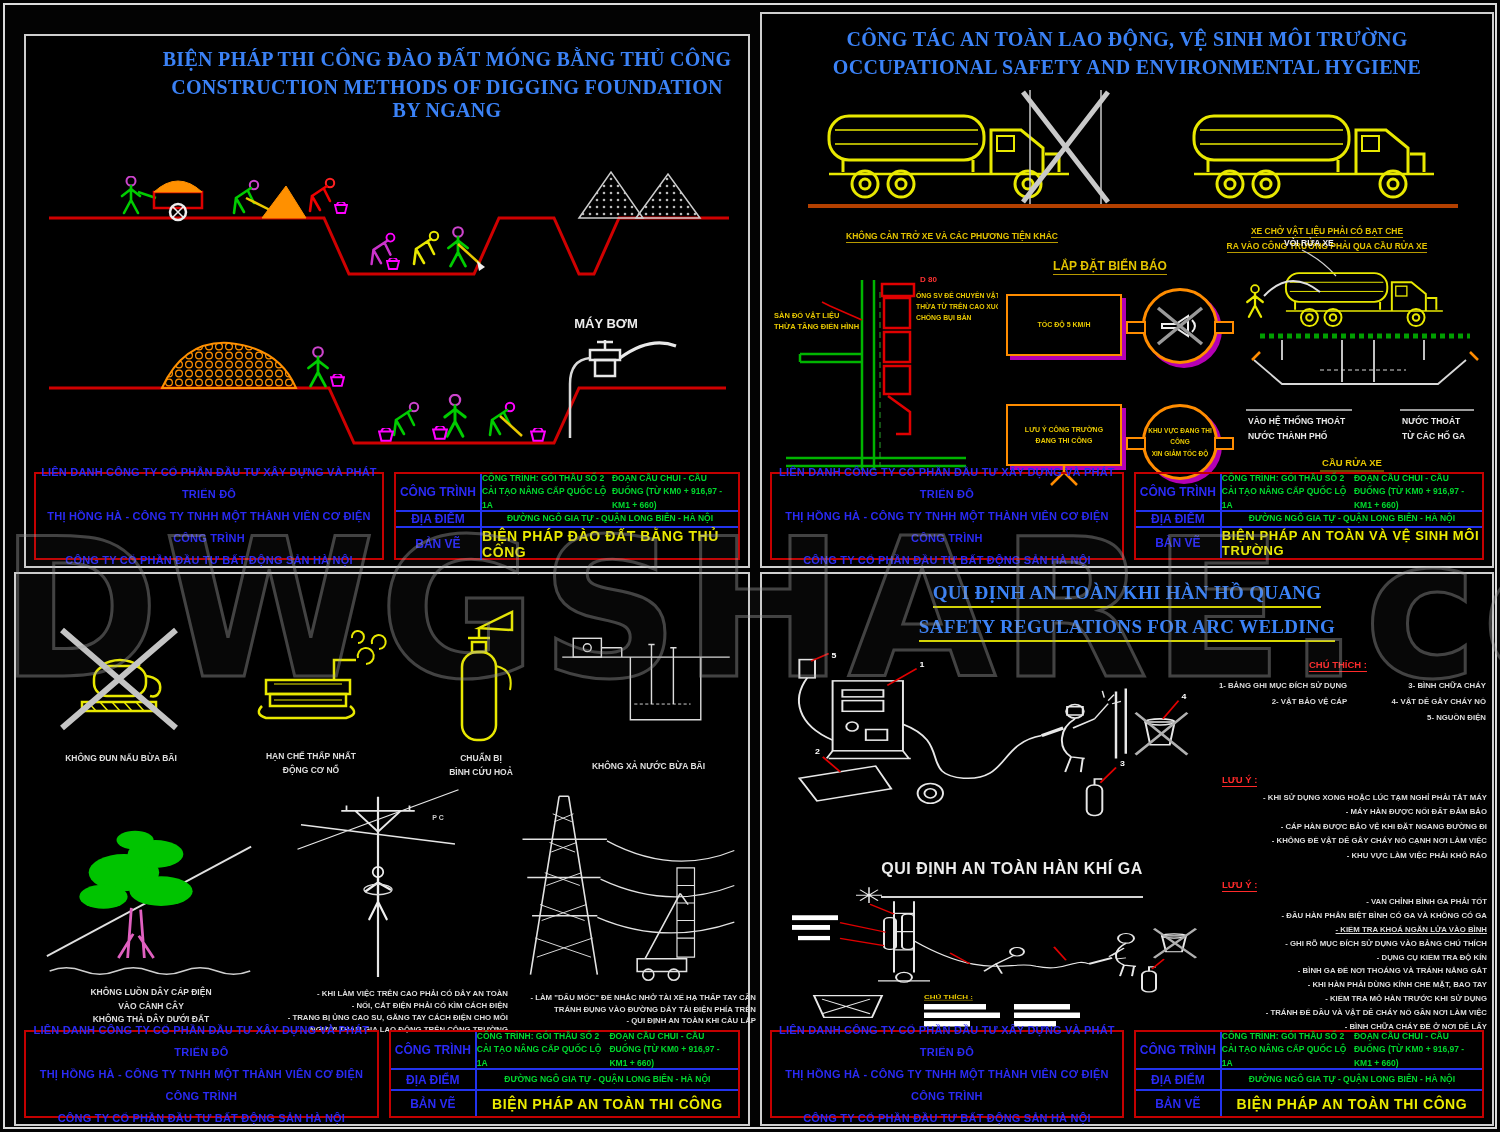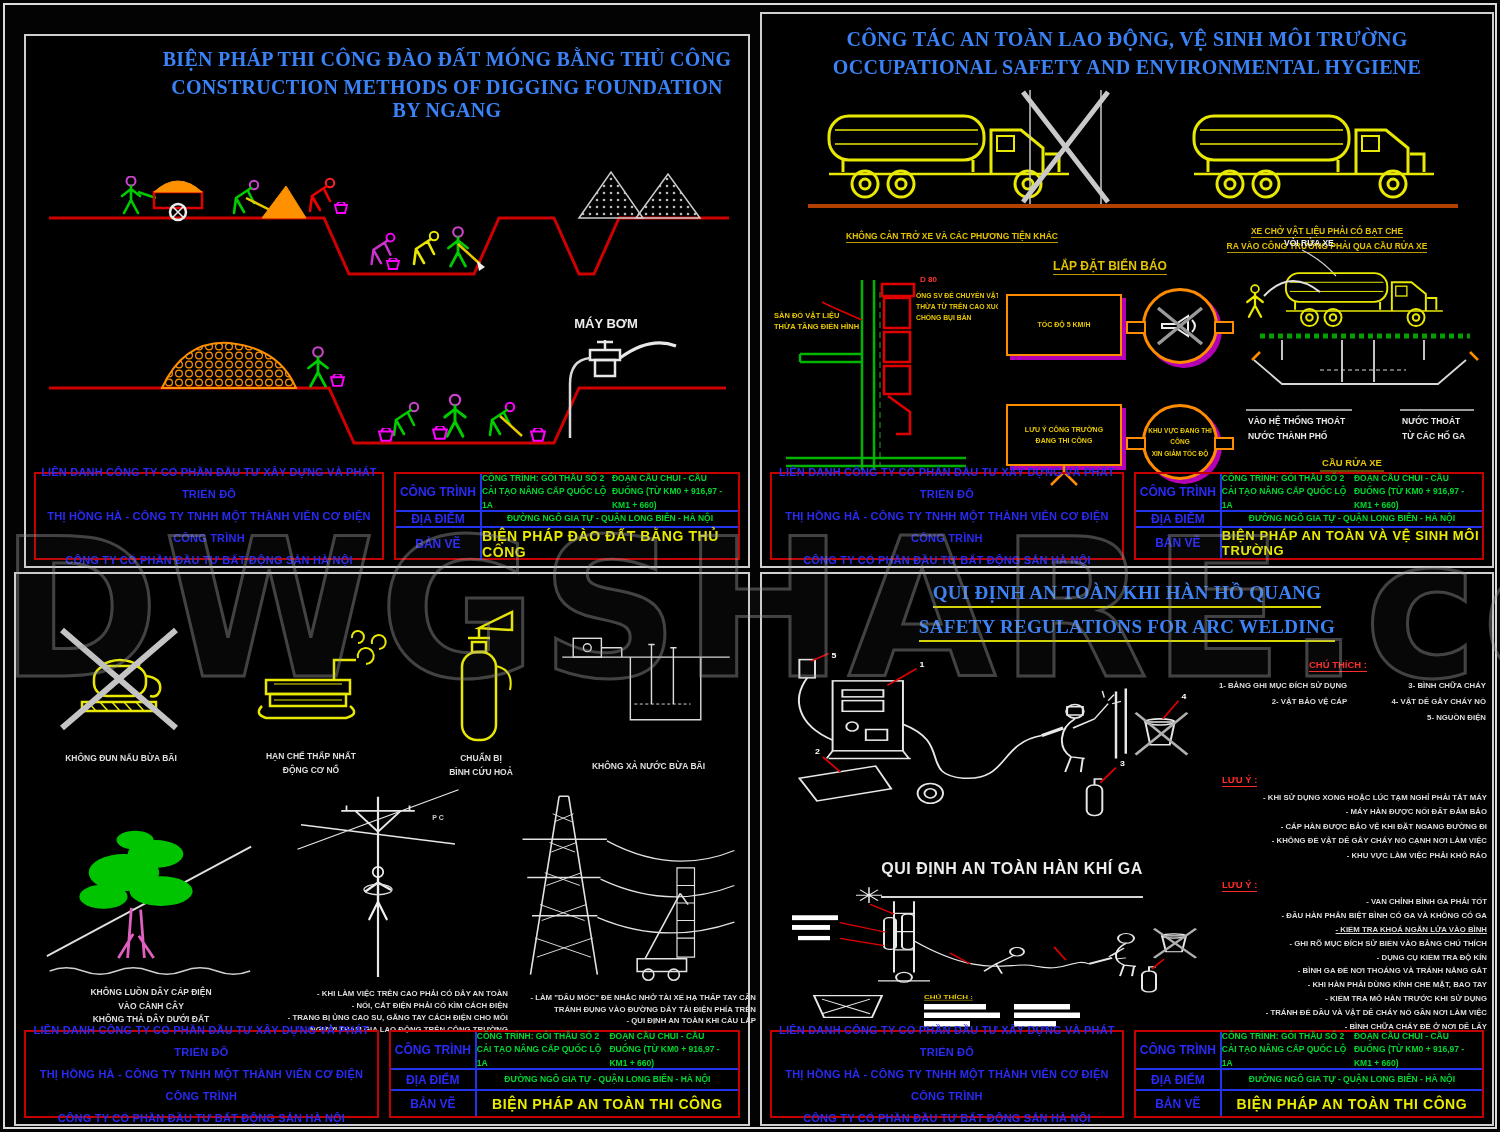--- a/index.html
+++ b/index.html
@@ -579,21 +579,21 @@
     </g>
   </svg>
 
   <div class="abs" style="left:460px;top:300px;width:265px;">
     <span class="red-h">LƯU Ý :</span>
     <div style="margin-top:3px;">
 
     <div class="note" style="line-height:1.78;">- VAN CHỈNH BÌNH GA PHẢI TỐT</div>
           <div class="note" style="line-height:1.78;">- ĐẦU HÀN PHÂN BIỆT BÌNH CÓ GA VÀ KHÔNG CÓ GA</div>
           <div class="note" style="line-height:1.78;text-decoration:underline;">- KIỂM TRA KHOÁ NGĂN LỬA VÀO BÌNH</div>
-          <div class="note" style="line-height:1.78;">- GHI RÕ MỤC ĐÍCH SỬ BIỂN VÀO BẢNG CHÚ THÍCH</div>
+          <div class="note" style="line-height:1.78;">- GHI RÕ MỤC ĐÍCH SỬ DỤNG VÀO BẢNG CHÚ THÍCH</div>
           <div class="note" style="line-height:1.78;">- DỤNG CỤ KIỂM TRA ĐỘ KÍN</div>
           <div class="note" style="line-height:1.78;">- BÌNH GA ĐỂ NƠI THOÁNG VÀ TRÁNH NẮNG GẮT</div>
           <div class="note" style="line-height:1.78;">- KHI HÀN PHẢI DÙNG KÍNH CHE MẶT, BAO TAY</div>
           <div class="note" style="line-height:1.78;">- KIỂM TRA MỎ HÀN TRƯỚC KHI SỬ DỤNG</div>
           <div class="note" style="line-height:1.78;">- TRÁNH ĐỂ DẦU VÀ VẬT DỄ CHÁY NỔ GẦN NƠI LÀM VIỆC</div>
           <div class="note" style="line-height:1.78;">- BÌNH CHỮA CHÁY ĐỂ Ở NƠI DỄ LẤY</div>
         </div>
   </div>
 
   <div class="tblock">

